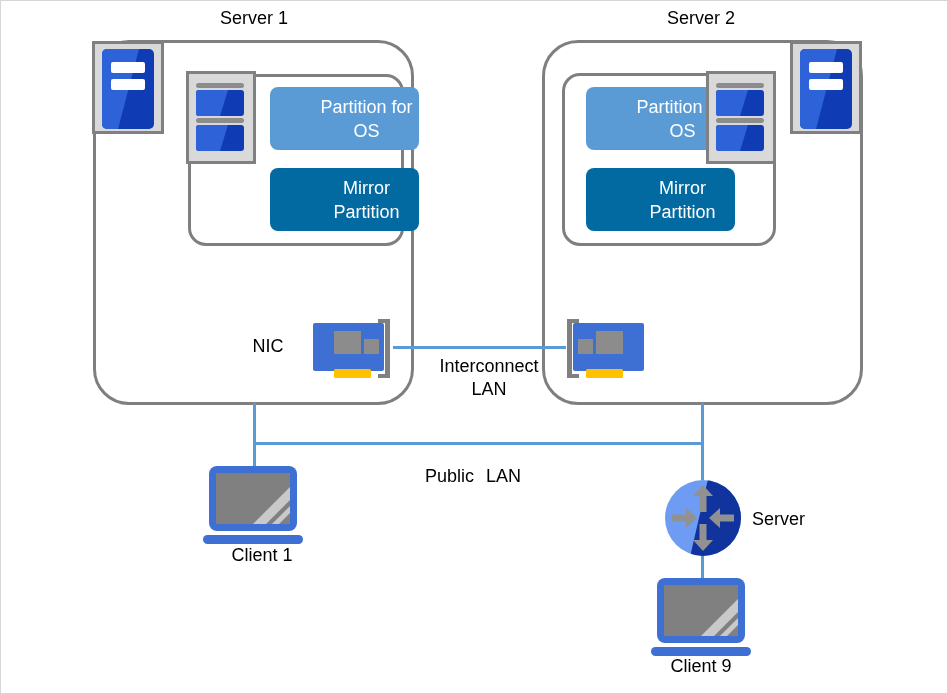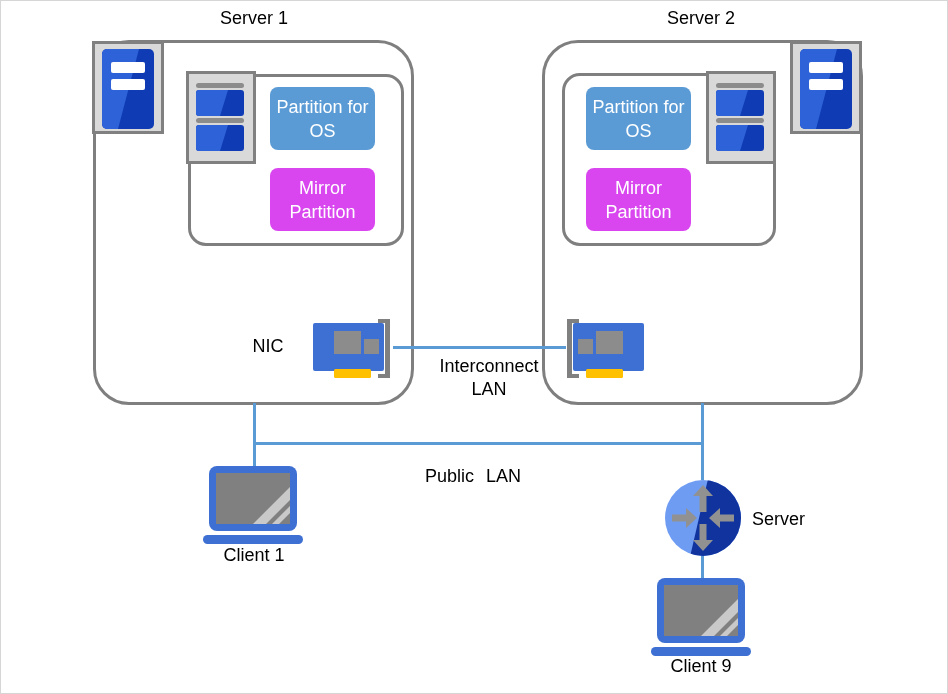--- a/index.html
+++ b/index.html
@@ -8,24 +8,24 @@
     background:#fff;border:1.5px solid #D6D6D6;border-radius:0;overflow:hidden;
     font-family:"Liberation Sans",sans-serif;color:#000;
   }
   .abs{position:absolute;}
   .server-box{box-sizing:border-box;border:3px solid #7F7F7F;border-radius:36px;background:#fff;}
   .inner-box{box-sizing:border-box;border:3px solid #7F7F7F;border-radius:18px;background:#fff;}
   .line{background:#5B9BD5;}
   .lbl{font-size:18px;line-height:23px;text-align:center;white-space:pre-line;}
   .partition{
     display:flex;align-items:center;justify-content:center;text-align:center;
-    color:#fff;font-size:18px;line-height:24px;border-radius:8px;
+    color:#fff;font-size:18px;line-height:24px;border-radius:8px;padding-left:44px;
   }
   .p-os{background:#5B9BD5;}
-  .p-mirror{background:#d946ef;}
+  .p-mirror{background:#0369a1;}
   .icon svg{display:block;}
   .mirrored svg{transform:scaleX(-1);}
   .nowrap{white-space:nowrap;text-align:left;}
   .wordspace{word-spacing:7px;}
 </style>
 </head>
 <body>
 
 <div class="canvas">
 
@@ -39,21 +39,21 @@
   <div class="abs line" style="left:252px;top:441px;width:451px;height:3px"></div>
   <div class="abs line" style="left:700px;top:402px;width:3px;height:77px"></div>
   <div class="abs line" style="left:700px;top:554px;width:3px;height:24px"></div>
 
   <div class="abs lbl" style="left:153px;top:6px;width:200px">Server 1</div>
   <div class="abs lbl" style="left:600px;top:6px;width:200px">Server 2</div>
   <div class="abs lbl" style="left:237px;top:334px;width:60px">NIC</div>
   <div class="abs lbl" style="left:421px;top:354px;width:134px">Interconnect LAN</div>
   <div class="abs lbl wordspace" style="left:402px;top:464px;width:140px">Public LAN</div>
   <div class="abs lbl nowrap" style="left:751px;top:507px">Server</div>
-  <div class="abs lbl" style="left:203px;top:543px;width:100px">Client 1</div>
+  <div class="abs lbl" style="left:211px;top:543px;width:100px">Client 1</div>
   <div class="abs lbl" style="left:650px;top:654px;width:100px">Client 9</div>
 
   <div class="abs partition p-os" style="left:269px;top:86px;width:105px;height:63px">Partition for OS</div>
   <div class="abs partition p-mirror" style="left:269px;top:167px;width:105px;height:63px">Mirror Partition</div>
   <div class="abs partition p-os" style="left:585px;top:86px;width:105px;height:63px">Partition for OS</div>
   <div class="abs partition p-mirror" style="left:585px;top:167px;width:105px;height:63px">Mirror Partition</div>
 
   <span class="abs icon" style="left:91px;top:40px">
     <svg width="72" height="93" viewBox="0 0 72 93">
       <rect x="1.5" y="1.5" width="69" height="90" fill="#D9D9D9" stroke="#808080" stroke-width="3"></rect>

